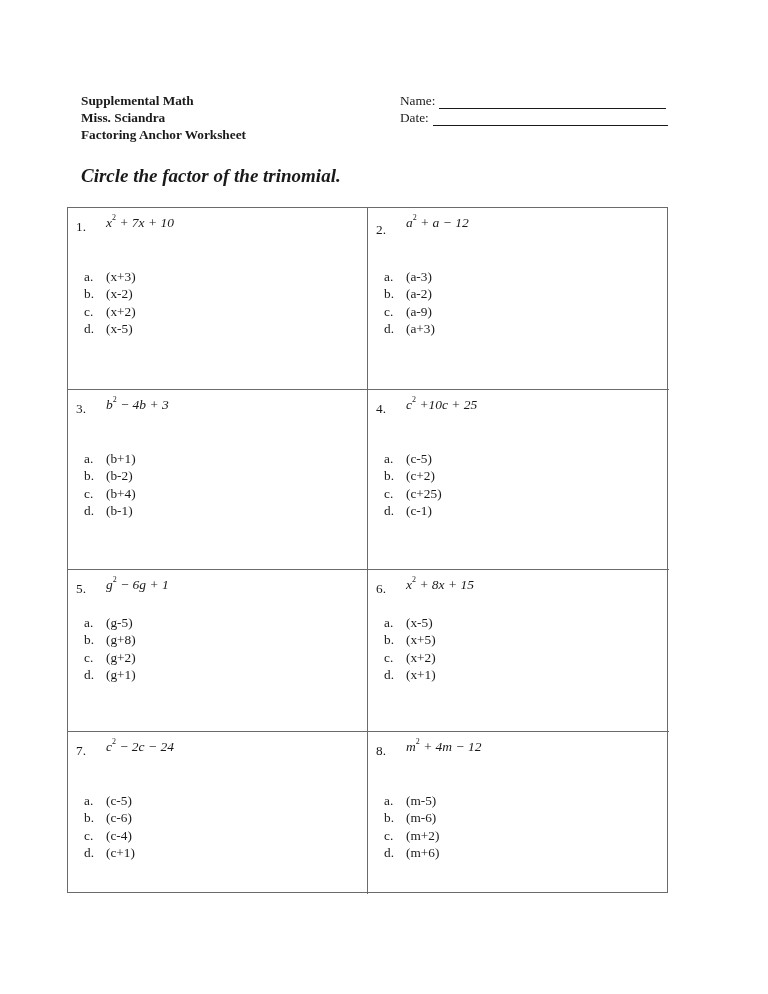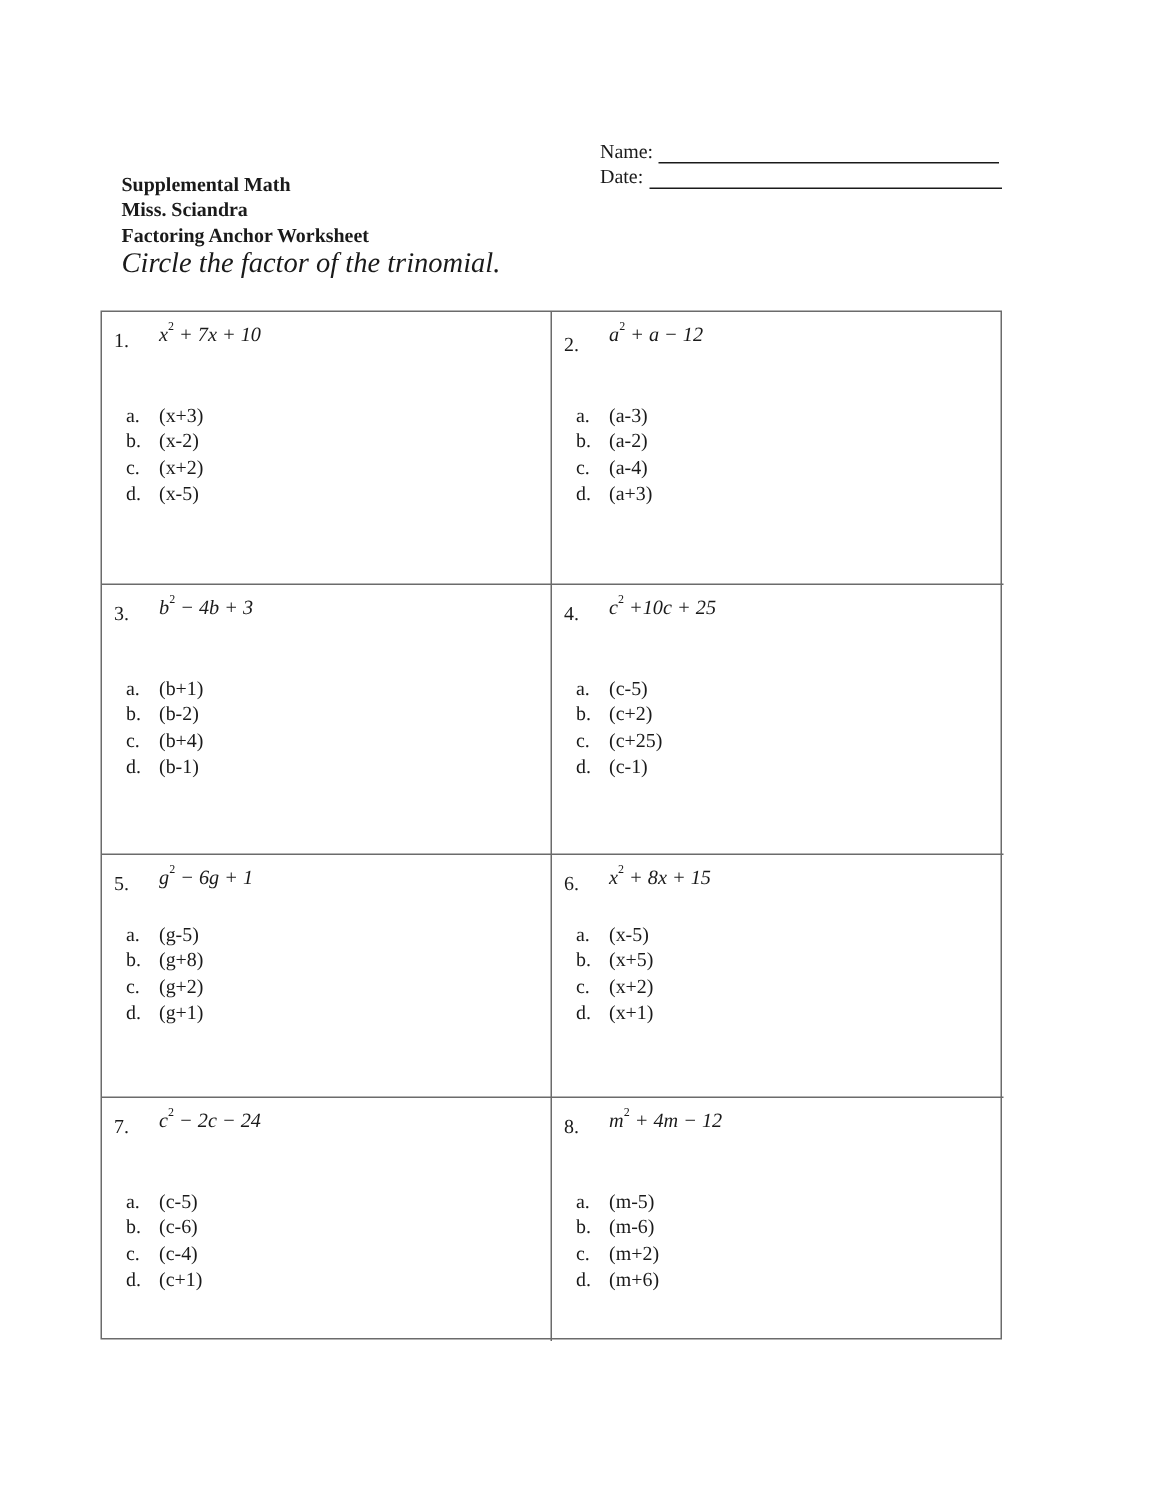--- a/index.html
+++ b/index.html
@@ -1,26 +1,26 @@
 <!DOCTYPE html>
 <html><head>
   <meta charset="utf-8">
   <style>
     html, body { margin: 0; padding: 0; background: #ffffff; }
     body {
       width: 768px; height: 994px; position: relative; overflow: hidden;
       font-family: "Liberation Serif", "DejaVu Serif", serif; color: #1a1a1a;
     }
-    .hdr-left { position: absolute; left: 81px; top: 92px; font-size: 13.3px; font-weight: bold; line-height: 17px; margin-top: 22px; }
+    .hdr-left { position: absolute; left: 81px; top: 92px; font-size: 13.3px; font-weight: bold; line-height: 17px; }
     .hdr-right { position: absolute; left: 400px; top: 92px; font-size: 13.3px; line-height: 17px; font-family: Liberation Serif, serif; }
     .hdr-right .row { display: flex; align-items: flex-end; }
     .hdr-right .line { display: inline-block; border-bottom: 1.5px solid #1a1a1a; height: 13px; margin-left: 4px; }
     .name-line { width: 227px; }
     .date-line { width: 235px; border-bottom-width: 1px !important; }
-    .instr { position: absolute; left: 81px; top: 165px; font-size: 19px; font-weight: normal; font-style: italic; }
+    .instr { position: absolute; left: 81px; top: 165px; font-size: 19px; font-weight: bold; font-style: italic; }
 
     .grid {
       position: absolute; left: 67px; top: 207px; width: 601px; height: 686px;
       border: 1.5px solid #6b6b6b; box-sizing: border-box;
       display: grid; grid-template-columns: 300px 301px;
       grid-template-rows: 182px 180px 162px 162px;
     }
     .cell { position: relative; box-sizing: border-box; border-right: 1px solid #6b6b6b; border-bottom: 1px solid #6b6b6b; }
     .cell.c2 { border-right: none; }
     .cell.last { border-bottom: none; }
@@ -84,21 +84,21 @@
         <li>
           <span class="lt">a.</span>
           <span>(a-3)</span>
         </li>
         <li>
           <span class="lt">b.</span>
           <span>(a-2)</span>
         </li>
         <li>
           <span class="lt">c.</span>
-          <span>(a-4)</span>
+          <span>(a-9)</span>
         </li>
         <li>
           <span class="lt">d.</span>
           <span>(a+3)</span>
         </li>
       </ul>
     </div>
     <div class="cell">
       <span class="num">3.</span>
       <span class="expr"><i>b</i><sup>2</sup> <i>− 4b + 3</i></span>

